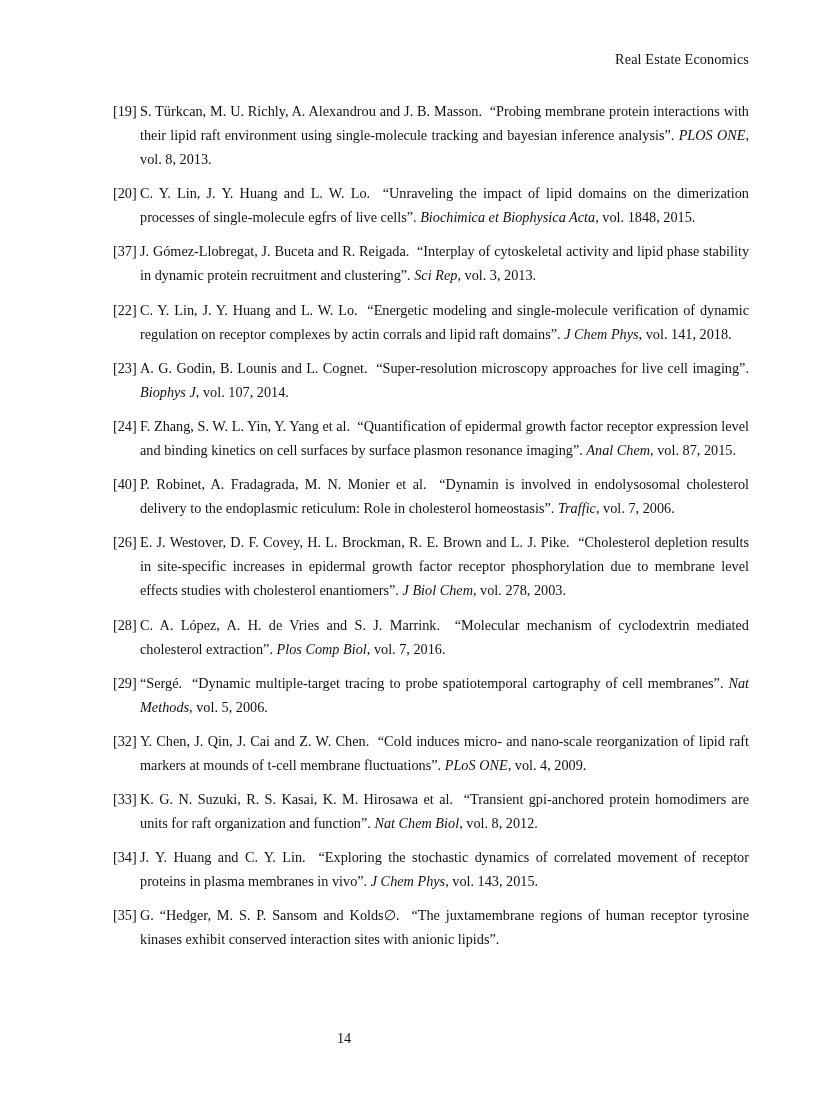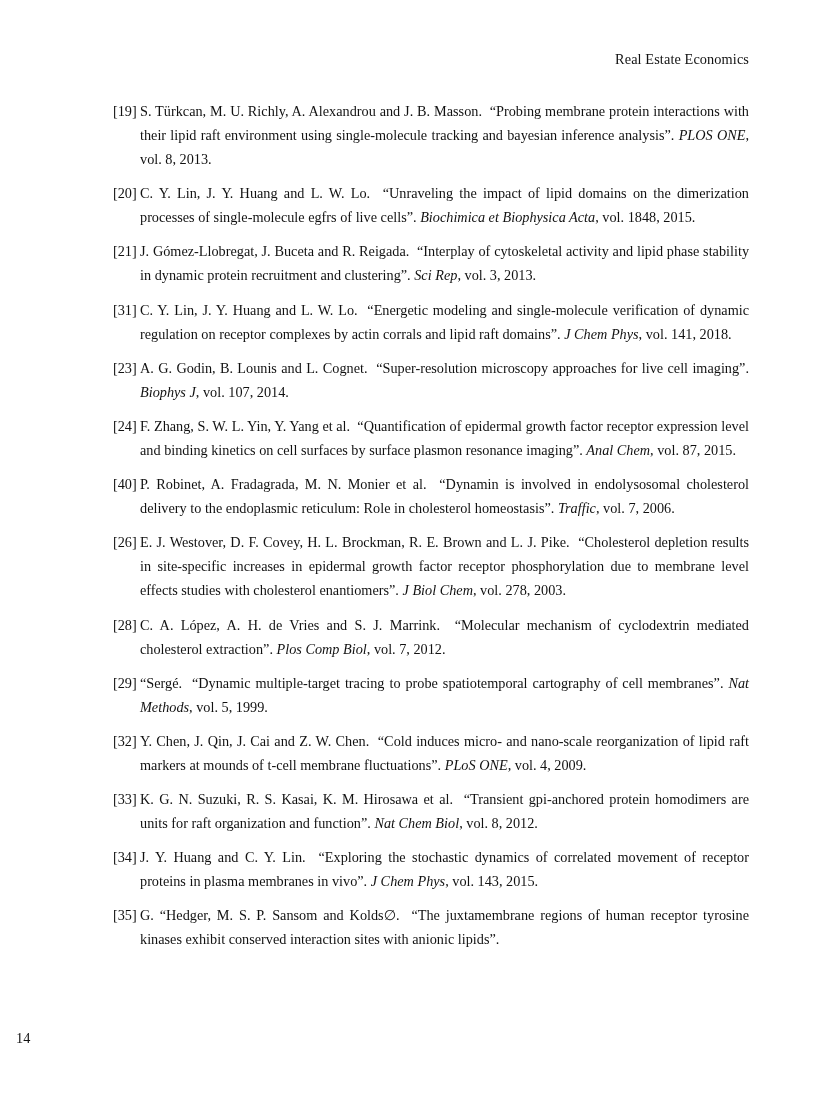--- a/index.html
+++ b/index.html
@@ -66,21 +66,21 @@
   }
   em, .jrnl {
     font-style: italic;
   }
   
   .folio {
     position: absolute;
     top: 1028px;
     left: 0;
     width: 656px;
-    text-align: left;
+    text-align: center;
     font-size: 14.25px;
     line-height: 20px;
   }
 </style>
 </head>
 <body>
 
 <div class="page">
 
   <div class="running-header">Real Estate Economics</div>
@@ -88,50 +88,50 @@
   <div class="reflist">
       <div class="ref">
         <span class="ref-label">[19]</span>
         <span class="ref-text"><span>S. Türkcan, M. U. Richly, A. Alexandrou and J. B. Masson.</span>&nbsp; <span>“Probing membrane protein interactions with their lipid raft environment using single-molecule tracking and bayesian inference analysis”.</span> <em class="jrnl">PLOS ONE</em><span>, vol. 8, 2013.</span></span>
       </div>
       <div class="ref">
         <span class="ref-label">[20]</span>
         <span class="ref-text"><span>C. Y. Lin, J. Y. Huang and L. W. Lo.</span>&nbsp; <span>“Unraveling the impact of lipid domains on the dimerization processes of single-molecule egfrs of live cells”.</span> <em class="jrnl">Biochimica et Biophysica Acta</em><span>, vol. 1848, 2015.</span></span>
       </div>
       <div class="ref">
-        <span class="ref-label">[21]</span>
+        <span class="ref-label">[37]</span>
         <span class="ref-text"><span>J. Gómez-Llobregat, J. Buceta and R. Reigada.</span>&nbsp; <span>“Interplay of cytoskeletal activity and lipid phase stability in dynamic protein recruitment and clustering”.</span> <em class="jrnl">Sci Rep</em><span>, vol. 3, 2013.</span></span>
       </div>
       <div class="ref">
-        <span class="ref-label">[31]</span>
+        <span class="ref-label">[22]</span>
         <span class="ref-text"><span>C. Y. Lin, J. Y. Huang and L. W. Lo.</span>&nbsp; <span>“Energetic modeling and single-molecule verification of dynamic regulation on receptor complexes by actin corrals and lipid raft domains”.</span> <em class="jrnl">J Chem Phys</em><span>, vol. 141, 2018.</span></span>
       </div>
       <div class="ref">
         <span class="ref-label">[23]</span>
         <span class="ref-text"><span>A. G. Godin, B. Lounis and L. Cognet.</span>&nbsp; <span>“Super-resolution microscopy approaches for live cell imaging”.</span> <em class="jrnl">Biophys J</em><span>, vol. 107, 2014.</span></span>
       </div>
       <div class="ref">
         <span class="ref-label">[24]</span>
         <span class="ref-text"><span>F. Zhang, S. W. L. Yin, Y. Yang et al.</span>&nbsp; <span>“Quantification of epidermal growth factor receptor expression level and binding kinetics on cell surfaces by surface plasmon resonance imaging”.</span> <em class="jrnl">Anal Chem</em><span>, vol. 87, 2015.</span></span>
       </div>
       <div class="ref">
         <span class="ref-label">[40]</span>
         <span class="ref-text"><span>P. Robinet, A. Fradagrada, M. N. Monier et al.</span>&nbsp; <span>“Dynamin is involved in endolysosomal cholesterol delivery to the endoplasmic reticulum: Role in cholesterol homeostasis”.</span> <em class="jrnl">Traffic</em><span>, vol. 7, 2006.</span></span>
       </div>
       <div class="ref">
         <span class="ref-label">[26]</span>
         <span class="ref-text"><span>E. J. Westover, D. F. Covey, H. L. Brockman, R. E. Brown and L. J. Pike.</span>&nbsp; <span>“Cholesterol depletion results in site-specific increases in epidermal growth factor receptor phosphorylation due to membrane level effects studies with cholesterol enantiomers”.</span> <em class="jrnl">J Biol Chem</em><span>, vol. 278, 2003.</span></span>
       </div>
       <div class="ref">
         <span class="ref-label">[28]</span>
-        <span class="ref-text"><span>C. A. López, A. H. de Vries and S. J. Marrink.</span>&nbsp; <span>“Molecular mechanism of cyclodextrin mediated cholesterol extraction”.</span> <em class="jrnl">Plos Comp Biol</em><span>, vol. 7, 2012.</span></span>
+        <span class="ref-text"><span>C. A. López, A. H. de Vries and S. J. Marrink.</span>&nbsp; <span>“Molecular mechanism of cyclodextrin mediated cholesterol extraction”.</span> <em class="jrnl">Plos Comp Biol</em><span>, vol. 7, 2016.</span></span>
       </div>
       <div class="ref">
         <span class="ref-label">[29]</span>
-        <span class="ref-text"><span>“Sergé.</span>&nbsp; <span>“Dynamic multiple-target tracing to probe spatiotemporal cartography of cell membranes”.</span> <em class="jrnl">Nat Methods</em><span>, vol. 5, 1999.</span></span>
+        <span class="ref-text"><span>“Sergé.</span>&nbsp; <span>“Dynamic multiple-target tracing to probe spatiotemporal cartography of cell membranes”.</span> <em class="jrnl">Nat Methods</em><span>, vol. 5, 2006.</span></span>
       </div>
       <div class="ref">
         <span class="ref-label">[32]</span>
         <span class="ref-text"><span>Y. Chen, J. Qin, J. Cai and Z. W. Chen.</span>&nbsp; <span>“Cold induces micro- and nano-scale reorganization of lipid raft markers at mounds of t-cell membrane fluctuations”.</span> <em class="jrnl">PLoS ONE</em><span>, vol. 4, 2009.</span></span>
       </div>
       <div class="ref">
         <span class="ref-label">[33]</span>
         <span class="ref-text"><span>K. G. N. Suzuki, R. S. Kasai, K. M. Hirosawa et al.</span>&nbsp; <span>“Transient gpi-anchored protein homodimers are units for raft organization and function”.</span> <em class="jrnl">Nat Chem Biol</em><span>, vol. 8, 2012.</span></span>
       </div>
       <div class="ref">

